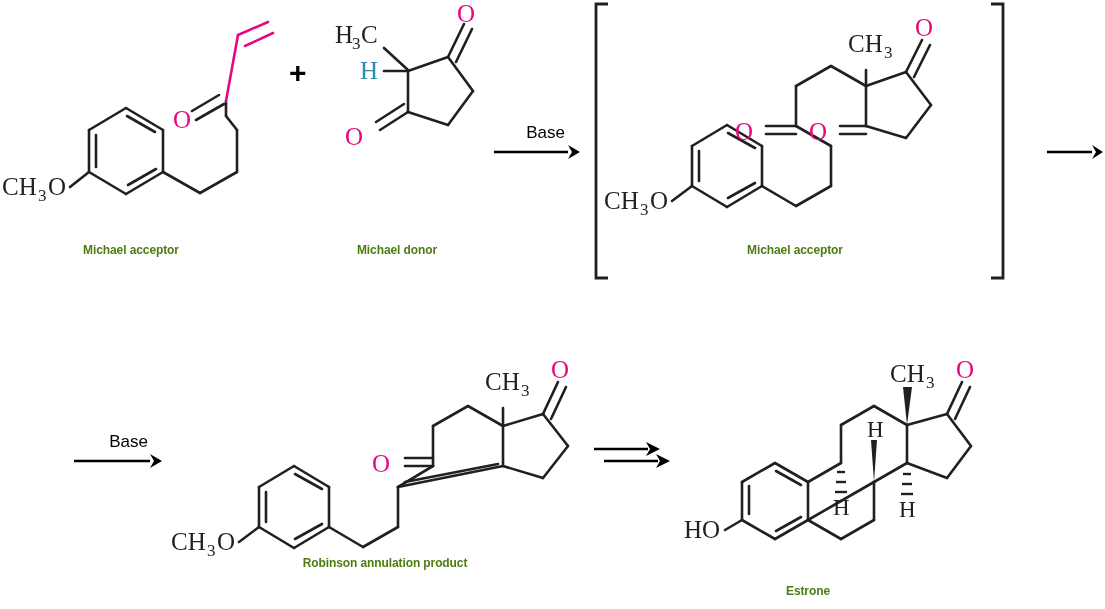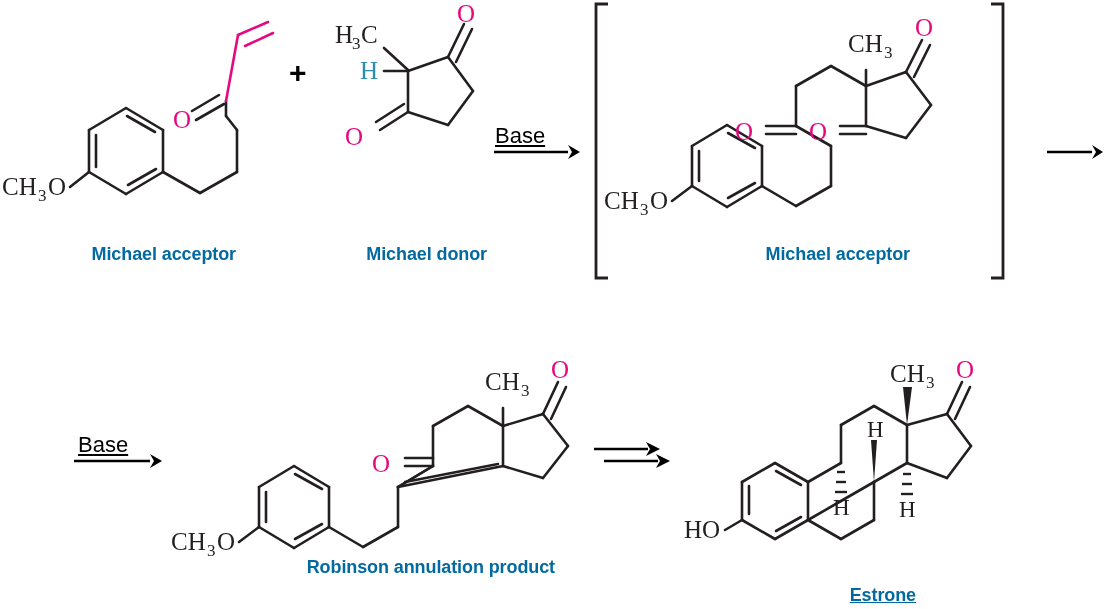--- a/index.html
+++ b/index.html
@@ -13,27 +13,27 @@
   .bond{stroke:#231f20;stroke-width:2.6;fill:none;stroke-linecap:round;stroke-linejoin:round;}
   .bond-pink{stroke:#e5097f;stroke-width:2.6;fill:none;stroke-linecap:round;stroke-linejoin:round;}
   .bracket{stroke:#231f20;stroke-width:2.8;fill:none;stroke-linecap:butt;}
   .arrow-line{stroke:#000;stroke-width:2.4;fill:none;}
   .arrow-head{fill:#000;}
   .atom{font-family:"Liberation Serif", serif;font-size:25px;fill:#231f20;}
   .atom-o{font-family:"Liberation Serif", serif;font-size:25px;fill:#e5097f;}
   .atom-h{font-family:"Liberation Serif", serif;font-size:25px;fill:#2b8cab;}
   .sub{font-family:"Liberation Serif", serif;font-size:17px;fill:#231f20;}
   .caption{
-    position:absolute;text-align:right;font-weight:bold;font-size:18px;
-    font-family:"Liberation Sans", sans-serif;color:#0369a1;line-height:1.28;
+    position:absolute;text-align:center;font-weight:bold;font-size:12px;
+    font-family:"Liberation Sans", sans-serif;color:#4d7c0f;line-height:1.28;
     letter-spacing:-0.1px;
   }
   .rx-label{
-    position:absolute;font-size:22px;font-family:"Liberation Sans", sans-serif;
-    color:#000;text-align:left;text-decoration:underline;
+    position:absolute;font-size:17px;font-family:"Liberation Sans", sans-serif;
+    color:#000;text-align:right;
   }
   .wedge{fill:#231f20;stroke:none;}
   .hash{stroke:#231f20;stroke-width:2.4;stroke-linecap:butt;}
 </style>
 </head>
 <body>
 
 <div class="stage">
 
   <svg style="position:absolute;left:0px;top:0px;" width="300" height="230" viewBox="0 0 300 230">
@@ -300,17 +300,17 @@
     <path class="bond" d="M267,72 L282,40"></path>
     <path class="bond" d="M275,77 L290,45"></path>
     <text class="atom-o" x="276" y="36">O</text>
 
     <path class="hash" d="M223,132 L231,132"></path>
     <path class="hash" d="M222,142 L232,142"></path>
     <path class="hash" d="M221,152 L233,152"></path>
     <text class="atom" x="219" y="175" style="font-size:23px;">H</text>
   </svg>
 
-  <div class="caption" style="left:736px;top:584px;width:180px;text-decoration:underline;">
+  <div class="caption" style="left:718px;top:584px;width:180px;">
     <div>Estrone</div>
   </div>
 
 </div>
 
 </body></html>

